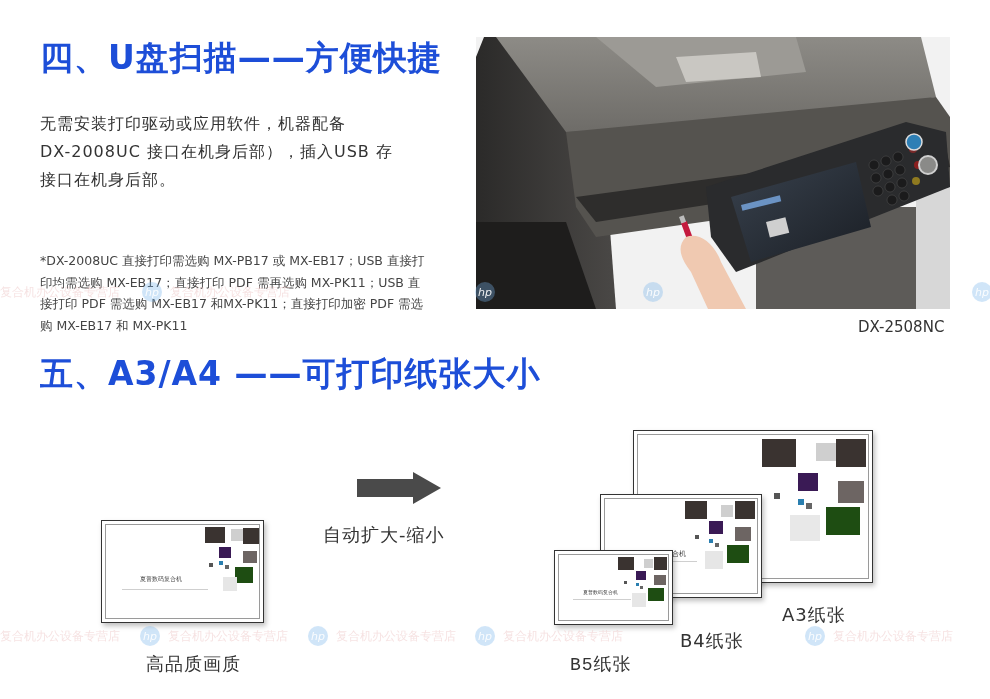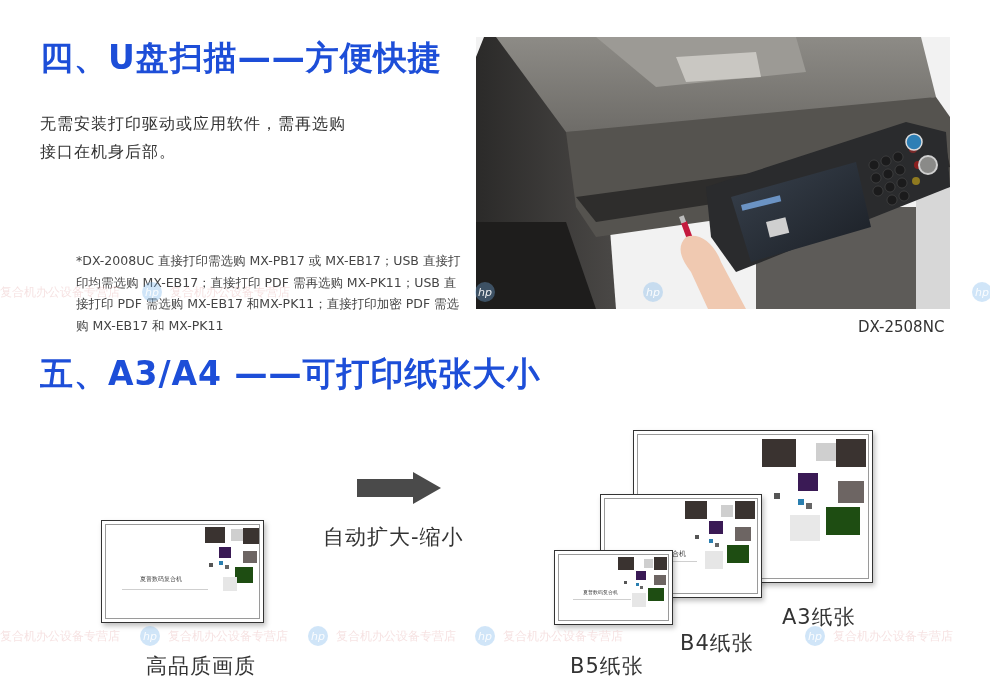--- a/index.html
+++ b/index.html
@@ -15,21 +15,21 @@
 
   .body-text {
     position: absolute; left: 40px; top: 110px; width: 380px;
     font-size: 16px; line-height: 28px; color: #333333; letter-spacing: 1px;
   }
   .body-text div { white-space: nowrap; }
   .note-text {
     position: absolute; left: 40px; top: 250px; width: 440px;
     font-size: 12.5px; line-height: 21.5px; color: #444444;
   }
-  .note-text div { white-space: nowrap; margin-left: 36px; }
+  .note-text div { white-space: nowrap; }
 
   
   .photo {
     position: absolute; left: 476px; top: 37px; width: 474px; height: 272px;
     overflow: hidden; background: #f4f4f4;
   }
   .photo svg { display: block; }
   .caption {
     position: absolute; left: 858px; top: 318px; font-size: 15px; color: #333333;
     white-space: nowrap;
@@ -57,31 +57,32 @@
     border: 1px solid #9a9a9a; overflow: hidden; background: #ffffff;
   }
   .card-title {
     position: absolute; font-family: "DejaVu Serif", "Liberation Serif", serif;
     color: #444444; white-space: nowrap;
   }
   .card-line { position: absolute; height: 1px; background: #cfcfcf; }
   .card-art { position: absolute; right: 0; top: 0; }
 
   .label {
-    position: absolute; font-size: 21px; color: #333333; white-space: nowrap; letter-spacing: 1px;
+    position: absolute; font-size: 18px; color: #333333; white-space: nowrap; letter-spacing: 1px;
   }
   .arrow { position: absolute; left: 357px; top: 472px; }
 </style>
 </head>
 <body>
 
 <div id="h4" class="heading">四、U盘扫描——方便快捷</div>
 
 <div class="body-text">
-  <div>无需安装打印驱动或应用软件，需再选购</div>
+  <div>无需安装打印驱动或应用软件，机器配备</div>
+  <div>DX-2008UC 接口在机身后部），插入USB 存</div>
   <div>接口在机身后部。</div>
 </div>
 
 <div class="note-text">
   <div>*DX-2008UC 直接打印需选购 MX-PB17 或 MX-EB17；USB 直接打</div>
   <div>印均需选购 MX-EB17；直接打印 PDF 需再选购 MX-PK11；USB 直</div>
   <div>接打印 PDF 需选购 MX-EB17 和MX-PK11；直接打印加密 PDF 需选</div>
   <div>购 MX-EB17 和 MX-PK11</div>
 </div>
 
@@ -226,21 +227,21 @@
       <rect x="20" y="16" width="10" height="9" fill="#3a1a55"></rect>
       <rect x="38" y="20" width="12" height="10" fill="#6d6563"></rect>
       <rect x="8" y="26" width="3" height="3" fill="#555"></rect>
       <rect x="20" y="28" width="3" height="3" fill="#2a7fb0"></rect>
       <rect x="24" y="31" width="3" height="3" fill="#666"></rect>
       <rect x="32" y="33" width="16" height="13" fill="#1e4d12"></rect>
       <rect x="16" y="38" width="14" height="14" fill="#e6e6e6"></rect>
     </svg>
   </div>
 </div>
-<div class="label" style="left:570px; top:652px;">B5纸张</div>
+<div class="label" style="left:570px; top:652px;font-family:Liberation Mono, monospace;">B5纸张</div>
 
 <div class="watermark" style="left:0px; top:284px;">
   <span>复合机办公设备专营店</span>
 </div>
 <div class="watermark" style="left:142px; top:282px;">
   <span class="wm-logo">hp</span>
   <span>复合机办公设备专营店</span>
 </div>
 <div class="watermark" style="left:475px; top:282px;">
   <span class="wm-logo">hp</span>

